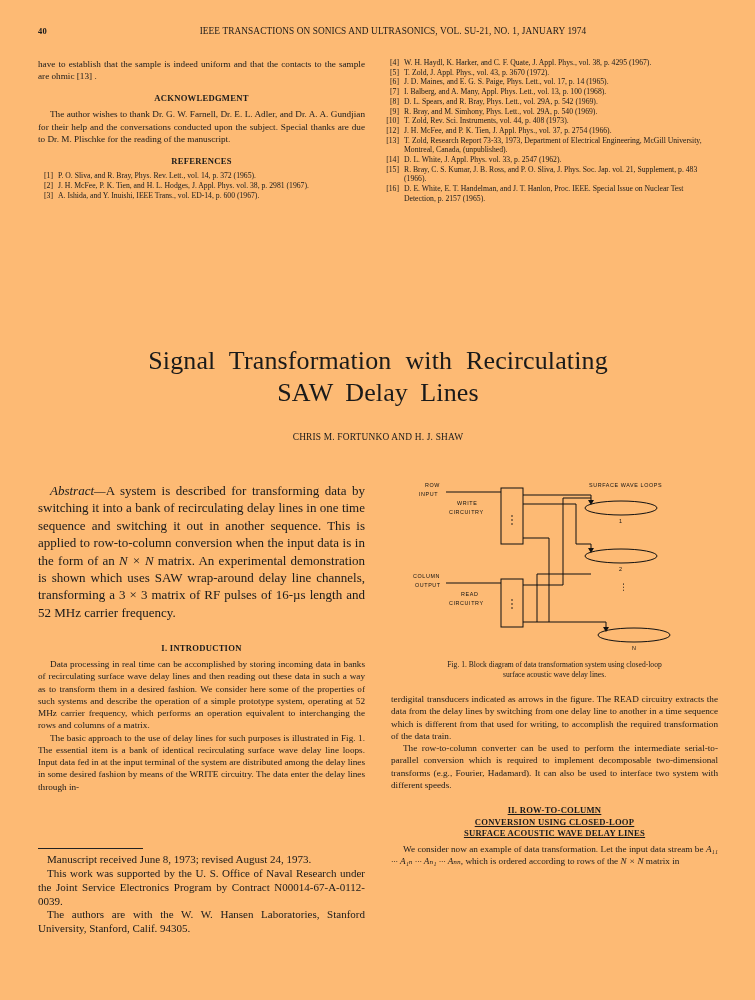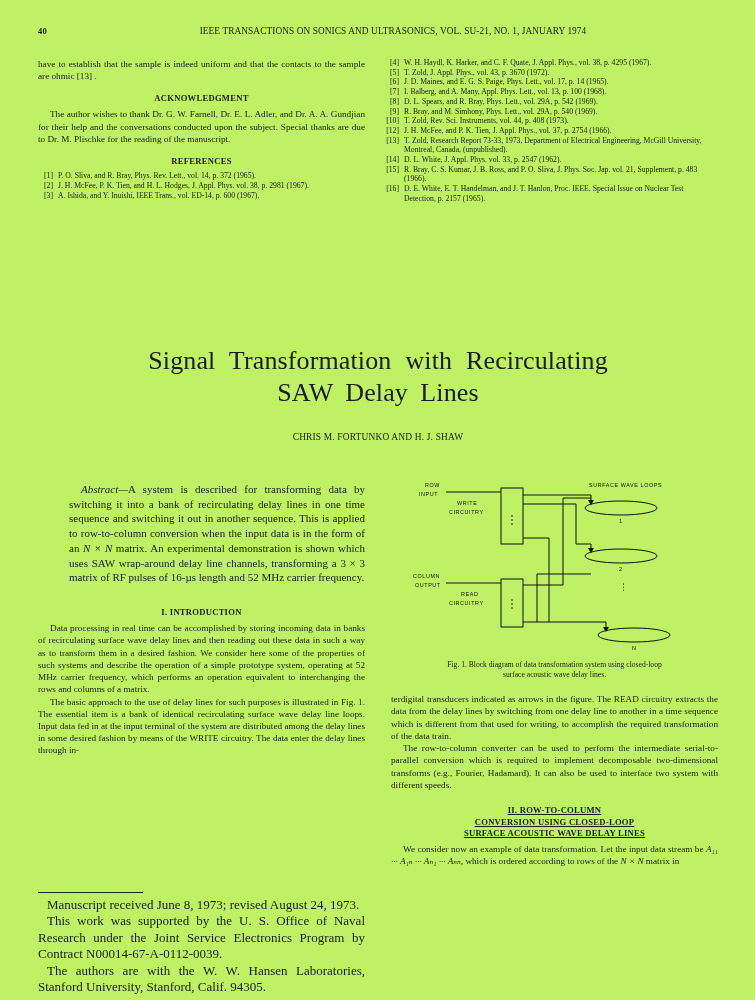--- a/index.html
+++ b/index.html
@@ -10,21 +10,21 @@
   }
   body {
     font-family: "Liberation Serif", "DejaVu Serif", serif;
     color: #1a1a1a;
   }
   #page {
     position: relative;
     width: 755px;
     height: 1000px;
     margin: 0 auto;
-    background: #bef264;
+    background: #fdba74;
     overflow: hidden;
     box-sizing: border-box;
   }
   
   .runhead {
     position: absolute;
     left: 38px;
     top: 26px;
     width: 680px;
     display: flex;
@@ -130,24 +130,23 @@
   
   #maincols {
     position: absolute;
     left: 38px;
     top: 482px;
     width: 680px;
     display: flex;
     gap: 26px;
   }
   .abstract {
-    font-size: 11px;
+    font-size: 13px;
     line-height: 1.34;
     text-align: justify;
-    margin-left: 31px;
   }
   .abstract .lead { font-style: italic; }
   .mathvar { font-style: italic; }
   
   .figure {
     width: 327px;
   }
   .figcaption {
     font-size: 7.6px;
     line-height: 1.26;
@@ -157,23 +156,23 @@
   .figbox {
     width: 327px;
     height: 170px;
     position: relative;
   }
   .figbox svg { display: block; }
   
   .footnote {
     position: absolute;
     left: 38px;
-    top: 892px;
+    top: 848px;
     width: 327px;
-    font-size: 13px;
+    font-size: 11px;
     line-height: 1.26;
     text-align: justify;
   }
   .footnote .rule {
     width: 105px;
     height: 0;
     border-top: 0.7px solid #222;
     margin-bottom: 4px;
   }
   .footnote p { margin: 0; text-indent: 9px; }

